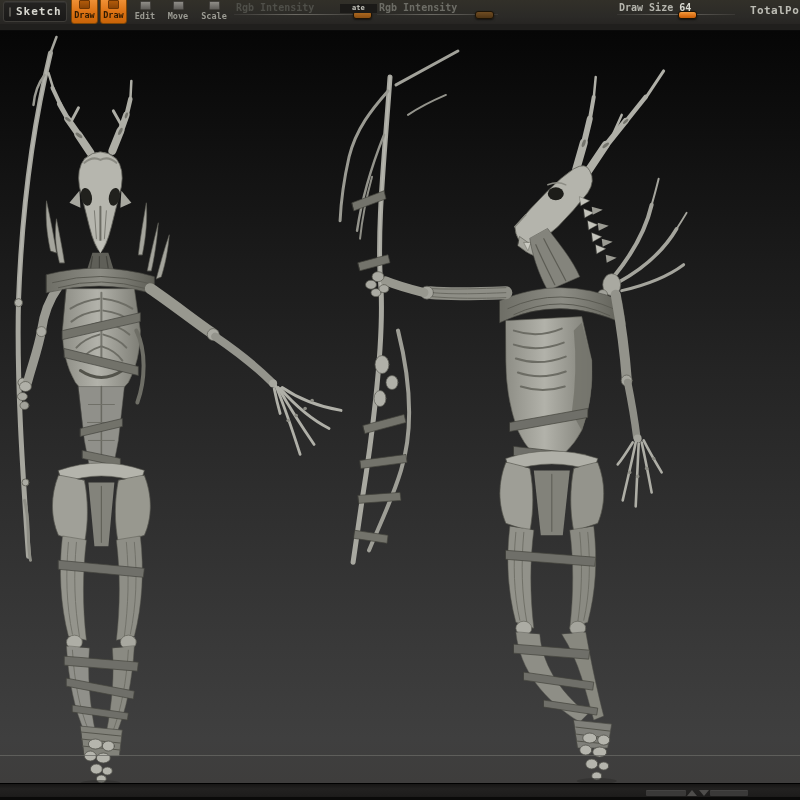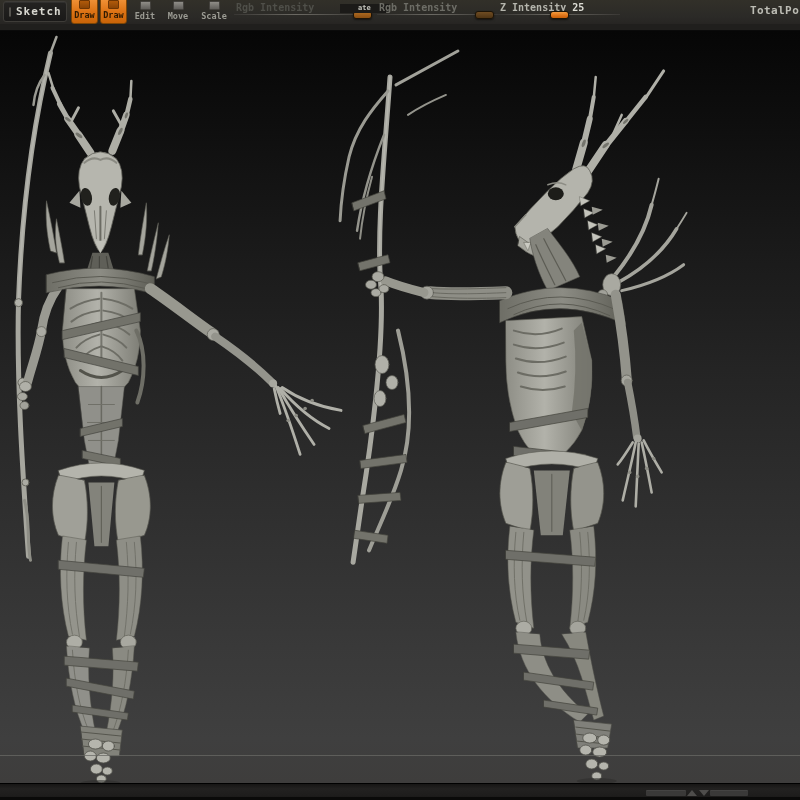--- a/index.html
+++ b/index.html
@@ -47,21 +47,21 @@
   .handle.dark{background:linear-gradient(#6f4c22,#4e3414);}
   .lab-disabled{color:#4f4f49;}
   .lab-half{color:#6d6d66;}
   .lab-on{color:#b5b5ad;}
   .slider .val{color:#dcdcd4;}
   #slider-rgb1{left:234px;width:136px;}
   #slider-rgb2{left:377px;width:121px;}
   #slider-z{left:498px;width:122px;}
   #slider-draw{left:617px;width:118px;}
   #partial-ate{position:absolute;left:340px;top:4px;font-size:7px;color:#c6c6be;
-      background:#1b1a18;padding:0 18px;line-height:9px;}
+      background:#1b1a18;padding:0 12px;line-height:9px;}
   #totalpoints{position:absolute;left:750px;top:4px;font-size:11px;color:#bcbcb4;
       letter-spacing:.4px;white-space:nowrap;}
 
   
   #canvas{position:absolute;left:0;top:31px;width:800px;height:752px;
       background:linear-gradient(180deg,#060606 0%,#0e0e0e 12%,#191919 28%,
                  #242424 45%,#2e2e2e 62%,#383838 80%,#3f3f3f 94%,#3e3d3c 100%);}
   #canvas svg{position:absolute;left:0;top:0;}
   #floorline{position:absolute;left:0;top:724px;width:800px;height:1px;
       background:#6a6a66;opacity:.75;}
@@ -118,29 +118,29 @@
     </div>
 
     <span id="partial-ate" class="px">ate</span>
 
     <div id="slider-rgb2" class="slider">
       <span class="slabel px lab-half">Rgb Intensity</span>
       <span class="track"></span>
       <span class="handle dark" style="left:98px;"></span>
     </div>
 
-    <div id="slider-z" class="slider">
+
+    <div id="slider-draw" class="slider">
       <span class="slabel px lab-on">
-        <span>Z Intensity</span>
-        <span class="val">25</span>
+        <span>Draw Size</span>
+        <span class="val">64</span>
       </span>
       <span class="track"></span>
-      <span class="handle bright" style="left:52px;"></span>
-    </div>
-
+      <span class="handle bright" style="left:61px;"></span>
+    </div>
 
     <span id="totalpoints" class="px">TotalPoint</span>
   </div>
 
   <div id="subshelf"></div>
 
   <div id="canvas">
     <svg width="800" height="752" viewBox="0 0 800 753">
       <defs>
         <linearGradient id="lgBody" x1="0" y1="0" x2="1" y2="0">

